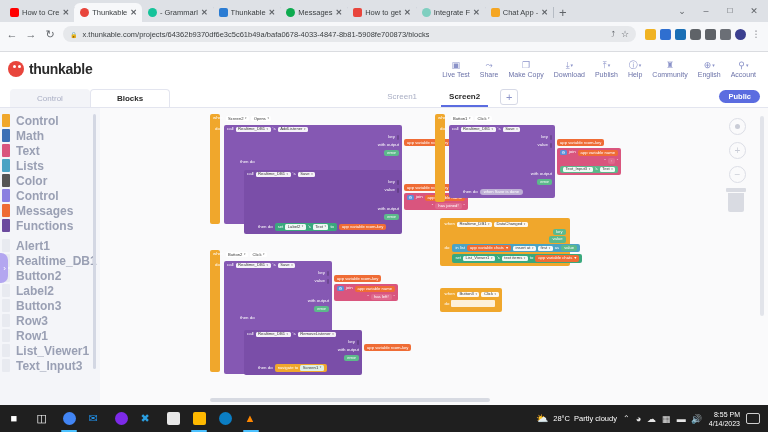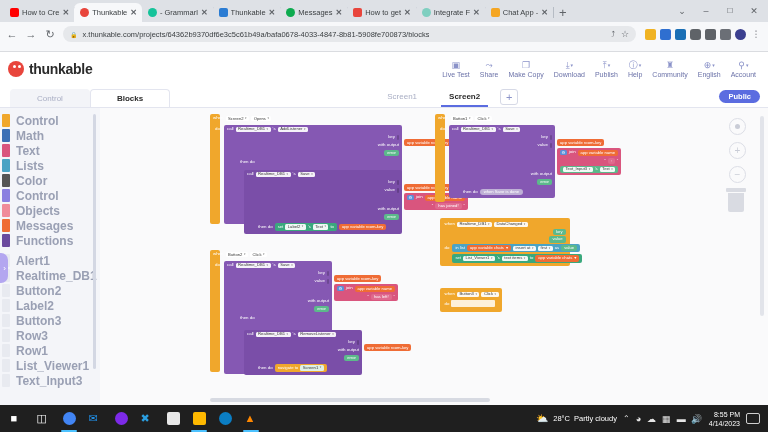--- a/index.html
+++ b/index.html
@@ -334,24 +334,20 @@
           </div>
         <div class="pitem">
             <span class="swatch" style="background:#555555"></span>
             <span class="plabel">Color</span>
           </div>
         <div class="pitem">
             <span class="swatch" style="background:#8a7fe0"></span>
             <span class="plabel">Control</span>
           </div>
         <div class="pitem">
-            <span class="swatch" style="background:#f08a9a"></span>
-            <span class="plabel">Objects</span>
-          </div>
-        <div class="pitem">
             <span class="swatch" style="background:#ef6c35"></span>
             <span class="plabel">Messages</span>
           </div>
         <div class="pitem">
             <span class="swatch" style="background:#6b4a9e"></span>
             <span class="plabel">Functions</span>
           </div>
         <div style="height:5px"></div>
         <div class="pitem comp">
             <span class="swatch"></span>

